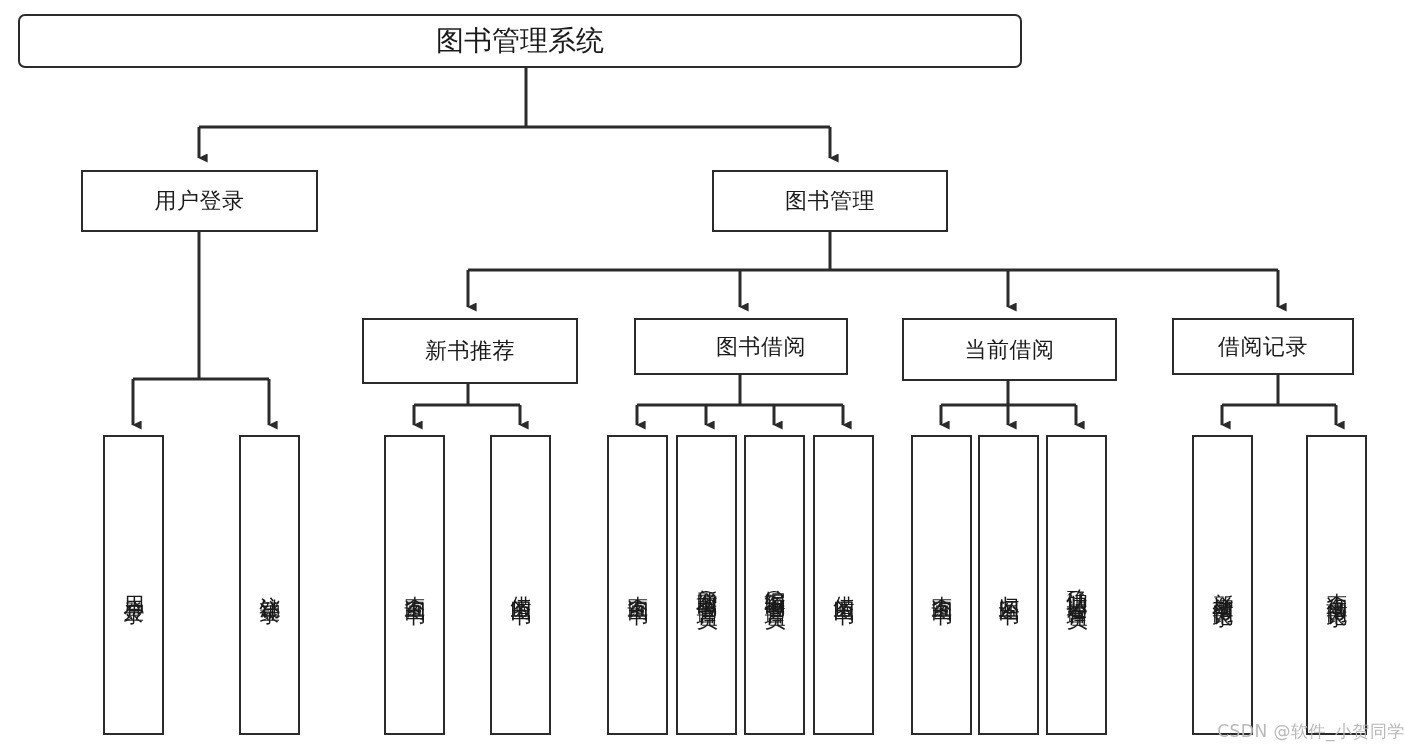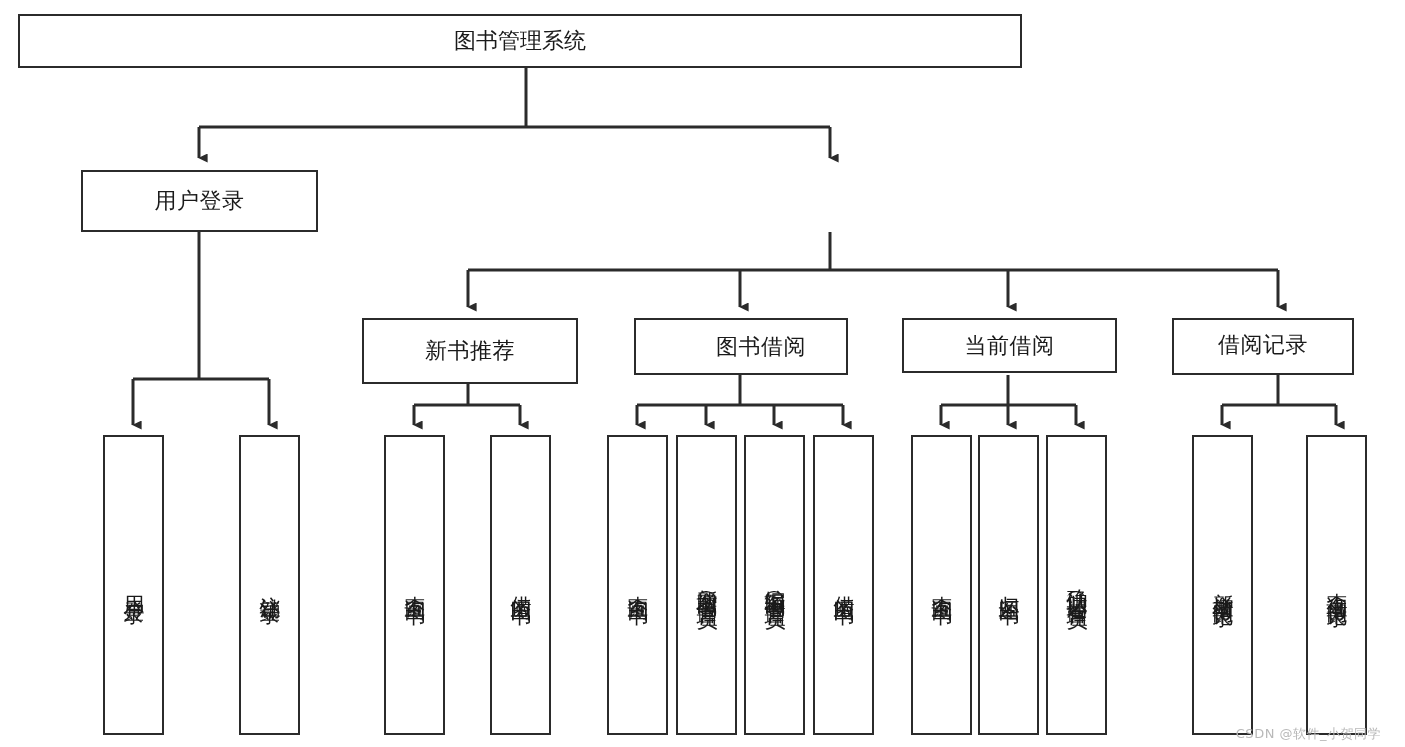--- a/index.html
+++ b/index.html
@@ -36,39 +36,40 @@
     justify-content: center;
     text-align: center;
     line-height: 1.18;
     color: #1a1a1a;
   }
   .node-h {
     font-size: 22px;
     letter-spacing: 0.5px;
   }
   .node-root {
-    font-size: 22px;
+    font-size: 28px;
+    border-radius: 7px;
   }
   .node-v {
     font-size: 21px;
     writing-mode: vertical-rl;
     text-orientation: upright;
     letter-spacing: 3px;
     padding: 4px 0;
   }
   .node-v > span {
     display: block;
     writing-mode: vertical-rl;
     text-orientation: upright;
   }
   #watermark {
     position: absolute;
-    right: 24px;
+    right: 0;
     bottom: 4px;
-    font-size: 13px;
+    font-size: 17px;
     color: #b9b9b9;
     letter-spacing: 0.5px;
     white-space: nowrap;
     font-family: "DejaVu Sans", "Liberation Sans", sans-serif;
   }
 </style>
 </head>
 <body>
 
 <div id="diagram-root">
@@ -124,31 +125,34 @@
     </g>
   </svg>
 
   <div class="node node-root" style="left:18px; top:14px; width:1004px; height:54px;">
     <span>图书管理系统</span>
   </div>
 
   <div class="node node-h" style="left:81px; top:170px; width:237px; height:62px;">
     <span>用户登录</span>
   </div>
+  <div class="node node-h" style="left:712px; top:170px; width:236px; height:62px;">
+    <span>图书管理</span>
+  </div>
 
   <div class="node node-h" style="left:362px; top:318px; width:216px; height:66px;">
     <span>新书推荐</span>
   </div>
   <div class="node node-h" style="left:634px; top:318px; width:214px; height:57px;padding-left:40px;">
     <span>图书借阅</span>
   </div>
-  <div class="node node-h" style="left:902px; top:318px; width:215px; height:55px;">
+  <div class="node node-h" style="left:902px; top:318px; width:215px; height:63px;">
     <span>当前借阅</span>
   </div>
-  <div class="node node-h" style="left:1172px; top:318px; width:182px; height:57px;font-family:Liberation Mono, monospace;">
+  <div class="node node-h" style="left:1172px; top:318px; width:182px; height:57px;">
     <span>借阅记录</span>
   </div>
 
   <div class="node node-v" style="left:103px; top:435px; width:61px; height:300px;">
     <span>用户登录</span>
   </div>
   <div class="node node-v" style="left:239px; top:435px; width:61px; height:300px;">
     <span>注销登录</span>
   </div>
 

